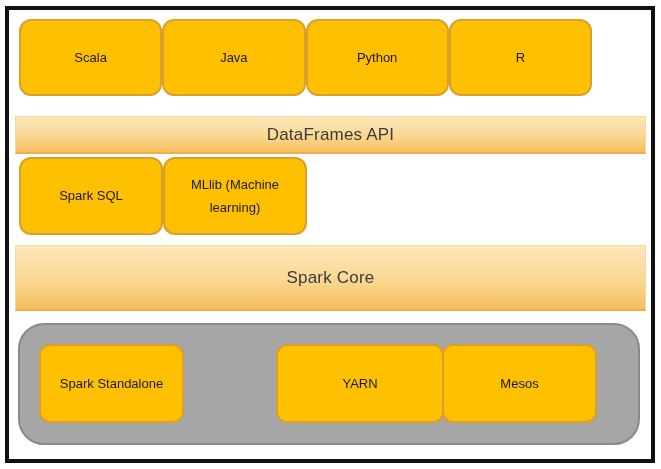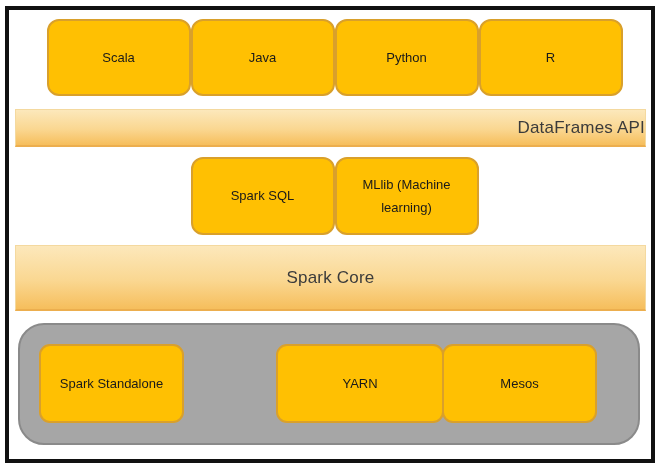--- a/index.html
+++ b/index.html
@@ -25,23 +25,23 @@
     overflow:hidden;
   }
   .frame{
     position:absolute;
     left:5px;top:6px;width:650px;height:457px;
     border:4px solid var(--frame);
     pointer-events:none;
   }
   .row{
     position:absolute;
-    left:19px;width:631px;
+    left:19px;width:573px;
     display:flex;
-    justify-content:center;
+    justify-content:flex-start;
   }
   .row-languages{top:19px;height:77px;}
   .row-components{top:157px;height:78px;}
   .gold-box{
     width:144px;height:100%;
     background:var(--gold-fill);
     border:2px solid var(--gold-border);
     border-radius:12px;
     display:flex;align-items:center;justify-content:center;
     text-align:center;
@@ -55,21 +55,21 @@
   }
   .band{
     position:absolute;
     left:15px;width:631px;
     background:linear-gradient(180deg,var(--band-top) 0%,var(--band-mid) 55%,var(--band-bottom) 100%);
     border:1px solid var(--band-border);
     border-bottom:2px solid var(--band-edge);
     display:flex;flex-direction:column;align-items:center;justify-content:center;
     text-align:center;
   }
-  .band-dataframes{top:109px;height:38px;align-items:flex-end;}
+  .band-dataframes{top:116px;height:38px;}
   .band-core{top:245px;height:66px;gap:10px;}
   .band-title{
     font-size:17px;
     color:var(--band-text);
     font-weight:500;
     letter-spacing:0.2px;
   }
   .band-subtitle{
     font-size:12.5px;
     color:var(--band-text);

